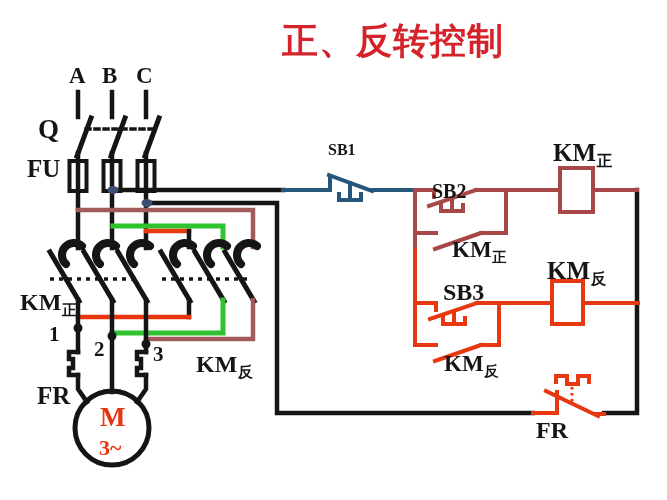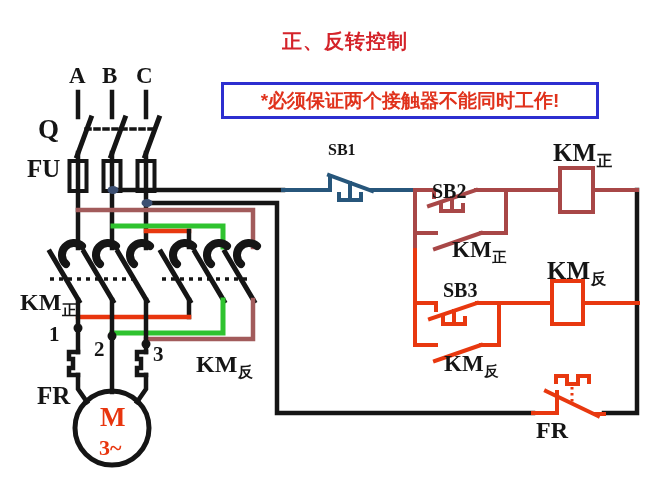--- a/index.html
+++ b/index.html
@@ -13,21 +13,21 @@
     position:absolute;font-weight:bold;color:#151515;line-height:1;
     white-space:nowrap;font-family:"Liberation Serif", serif;
   }
   .lbl sub{
     font-size:62%;font-weight:bold;vertical-align:baseline;
     position:relative;top:0.35em;left:0.05em;
     font-family:"Liberation Sans", sans-serif;
   }
   .red{color:#e8350e;}
   #title{
-    position:absolute;left:282px;top:28px;font-size:20px;font-weight:bold;
+    position:absolute;left:282px;top:17px;font-size:36px;font-weight:bold;
     color:#d4232a;letter-spacing:1px;
     font-family:"Liberation Sans", sans-serif;
   }
   #note{
     position:absolute;left:221px;top:82px;width:372px;height:31px;
     border:3px solid #2d2fd0;display:flex;align-items:center;justify-content:center;
     font-size:19px;font-weight:bold;color:#e0321c;
     font-family:"Liberation Sans", sans-serif;letter-spacing:0px;
   }
 </style>
@@ -133,21 +133,20 @@
       <path d="M415 345 H436 M435 361 L481 345 M481 345 H499 M499 303 V345"></path>
       <rect x="552" y="281" width="31" height="43" fill="#ffffff"></rect>
       <path d="M533 413 H557 M557 413 V392"></path>
       <path d="M546 391 L598 416 M596 414 H604"></path>
       <path d="M556 382 V376 H567 V384 H578 V376 H589 V382"></path>
       <path d="M572 387 V404" stroke-width="3" stroke-dasharray="2.5 3.5" stroke-linecap="butt"></path>
     </g>
   </svg>
 
   <div id="title">正、反转控制</div>
-  <div id="note">*必须保证两个接触器不能同时工作!</div>
 
   <div class="lbl" style="left:69px;top:64px;font-size:23px;">A</div>
   <div class="lbl" style="left:102px;top:64px;font-size:23px;">B</div>
   <div class="lbl" style="left:136px;top:64px;font-size:23px;">C</div>
 
   <div class="lbl" style="left:38px;top:116px;font-size:27px;">Q</div>
   <div class="lbl" style="left:27px;top:156px;font-size:25px;">FU</div>
 
   <div class="lbl" style="left:20px;top:290px;font-size:24px;">
     <span>KM</span><sub>正</sub>
@@ -160,21 +159,21 @@
   <div class="lbl" style="left:94px;top:339px;font-size:21px;">2</div>
   <div class="lbl" style="left:153px;top:344px;font-size:21px;">3</div>
 
   <div class="lbl" style="left:37px;top:383px;font-size:25px;">FR</div>
 
   <div class="lbl red" style="left:100px;top:404px;font-size:27px;">M</div>
   <div class="lbl red" style="left:99px;top:437px;font-size:22px;">3~</div>
 
   <div class="lbl" style="left:328px;top:142px;font-size:16px;">SB1</div>
   <div class="lbl" style="left:432px;top:181px;font-size:20px;">SB2</div>
-  <div class="lbl" style="left:443px;top:280px;font-size:20px;">SB3</div>
+  <div class="lbl" style="left:443px;top:280px;font-size:24px;">SB3</div>
 
   <div class="lbl" style="left:553px;top:140px;font-size:25px;">
     <span>KM</span><sub>正</sub>
   </div>
   <div class="lbl" style="left:452px;top:238px;font-size:23px;">
     <span>KM</span><sub>正</sub>
   </div>
   <div class="lbl" style="left:547px;top:258px;font-size:25px;">
     <span>KM</span><sub>反</sub>
   </div>

